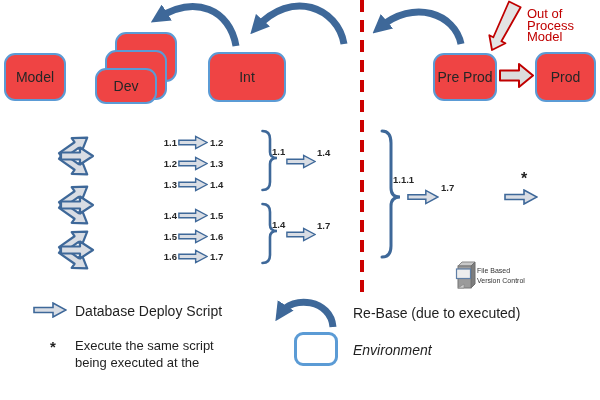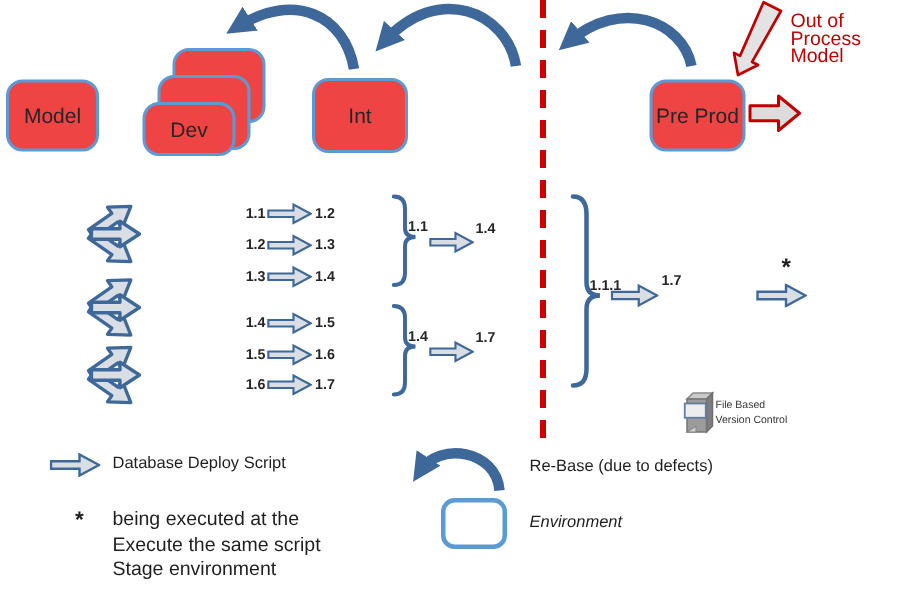--- a/index.html
+++ b/index.html
@@ -18,21 +18,21 @@
   .vrow{position:absolute;display:flex;align-items:center;height:15px;}
   .vlabel{
     font-size:9.5px;font-weight:600;color:#262626;letter-spacing:0;
     display:inline-block;
   }
   .vlabel.l{width:16px;text-align:right;margin-right:1px;}
   .vlabel.r{margin-left:2px;}
   .ba{display:block;}
   .flabel{position:absolute;font-size:9.5px;font-weight:600;color:#262626;}
   
-  .legend-text{position:absolute;font-size:11px;color:#1f1f1f;}
+  .legend-text{position:absolute;font-size:14px;color:#1f1f1f;}
   .note-line{font-size:13px;color:#1f1f1f;line-height:16.5px;}
   .star{position:absolute;font-weight:bold;color:#1f1f1f;}
   .env-legend-box{
     position:absolute;left:294px;top:332px;width:44px;height:34px;
     border:3px solid #5B9BD5;border-radius:9px;background:#fff;box-sizing:border-box;
   }
   .oop-text{
     position:absolute;left:527px;top:8px;font-size:13px;line-height:11.5px;
     color:#C00000;width:70px;
   }
@@ -49,29 +49,32 @@
   <div class="env-box" style="left:4px;top:53px;width:62px;height:48px;">
     <span>Model</span>
   </div>
 
   <div class="env-box" style="left:115px;top:32px;width:62px;height:50px;"></div>
   <div class="env-box" style="left:105px;top:50px;width:62px;height:50px;"></div>
   <div class="env-box" style="left:95px;top:68px;width:62px;height:36px;">
     <span>Dev</span>
   </div>
 
-  <div class="env-box" style="left:208px;top:52px;width:64px;height:50px;">
+  <div class="env-box" style="left:208px;top:52px;width:78px;height:50px;">
     <span>Int</span>
   </div>
 
 
   <div class="env-box" style="left:433px;top:53px;width:64px;height:48px;border-radius:11px;">
     <span>Pre Prod</span>
   </div>
 
+  <div class="env-box" style="left:535px;top:52px;width:61px;height:50px;">
+    <span>Prod</span>
+  </div>
 
   <div class="oop-text">
     <div>Out of Process</div>
     <div>Model</div>
   </div>
 
   <div class="vrow" style="left:161px;top:135px;">
     <span class="vlabel l">1.1</span>
     <svg class="ba" width="30" height="15" viewBox="0 0 34 16">
         <polygon points="1,5.5 20,5.5 20,1 33,8 20,15 20,10.5 1,10.5" fill="#D9DDE4" stroke="#3E6899" stroke-width="1.6"></polygon>
@@ -120,21 +123,21 @@
       <polygon points="1,5.5 20,5.5 20,1 33,8 20,15 20,10.5 1,10.5" fill="#D9DDE4" stroke="#3E6899" stroke-width="1.6"></polygon>
     </svg>
   <span class="flabel" style="left:317px;top:147px;">1.4</span>
 
   <span class="flabel" style="left:272px;top:219px;">1.4</span>
   <svg class="abs ba" style="left:286px;top:227px;" width="30" height="15" viewBox="0 0 34 16">
       <polygon points="1,5.5 20,5.5 20,1 33,8 20,15 20,10.5 1,10.5" fill="#D9DDE4" stroke="#3E6899" stroke-width="1.6"></polygon>
     </svg>
   <span class="flabel" style="left:317px;top:220px;">1.7</span>
 
-  <span class="flabel" style="left:393px;top:185px;text-align:right;">1.1.1</span>
+  <span class="flabel" style="left:393px;top:174px;text-align:right;">1.1.1</span>
   <svg class="abs ba" style="left:407px;top:189px;" width="32" height="16" viewBox="0 0 34 16">
       <polygon points="1,5.5 20,5.5 20,1 33,8 20,15 20,10.5 1,10.5" fill="#D9DDE4" stroke="#3E6899" stroke-width="1.6"></polygon>
     </svg>
   <span class="flabel" style="left:441px;top:182px;">1.7</span>
 
   <span class="star" style="left:521px;top:170px;font-size:16px;">*</span>
   <svg class="abs ba" style="left:504px;top:189px;" width="34" height="16" viewBox="0 0 34 16">
       <polygon points="1,5.5 20,5.5 20,1 33,8 20,15 20,10.5 1,10.5" fill="#D9DDE4" stroke="#3E6899" stroke-width="1.6"></polygon>
     </svg>
 
@@ -143,26 +146,25 @@
     <div>Version Control</div>
   </div>
 
   <svg class="abs ba" style="left:33px;top:302px;" width="34" height="16" viewBox="0 0 34 16">
       <polygon points="1,5.5 20,5.5 20,1 33,8 20,15 20,10.5 1,10.5" fill="#D9DDE4" stroke="#3E6899" stroke-width="1.6"></polygon>
     </svg>
   <span class="legend-text" style="left:75px;top:303px;">Database Deploy Script</span>
 
   <span class="star" style="left:50px;top:338px;font-size:15px;">*</span>
   <div class="abs" style="left:75px;top:338px;">
+    <div class="note-line">Execute the same script</div>
     <div class="note-line">being executed at the</div>
-    <div class="note-line">Execute the same script</div>
-    <div class="note-line">Stage environment</div>
-  </div>
-
-  <span class="legend-text" style="left:353px;top:305px;">Re-Base (due to defects)</span>
+  </div>
+
+  <span class="legend-text" style="left:353px;top:305px;">Re-Base (due to executed)</span>
   <div class="env-legend-box"></div>
   <span class="legend-text" style="left:353px;top:342px;font-style:italic;">Environment</span>
 
   <svg class="overlay" width="600" height="400" viewBox="0 0 600 400">
     <defs>
       <marker id="ah" viewBox="0 0 10 10" refX="5.5" refY="5" markerWidth="2.7" markerHeight="2.7" orient="auto">
         <path d="M0,0 L10,5 L0,10 z" fill="#3E6899"></path>
       </marker>
     </defs>
 

